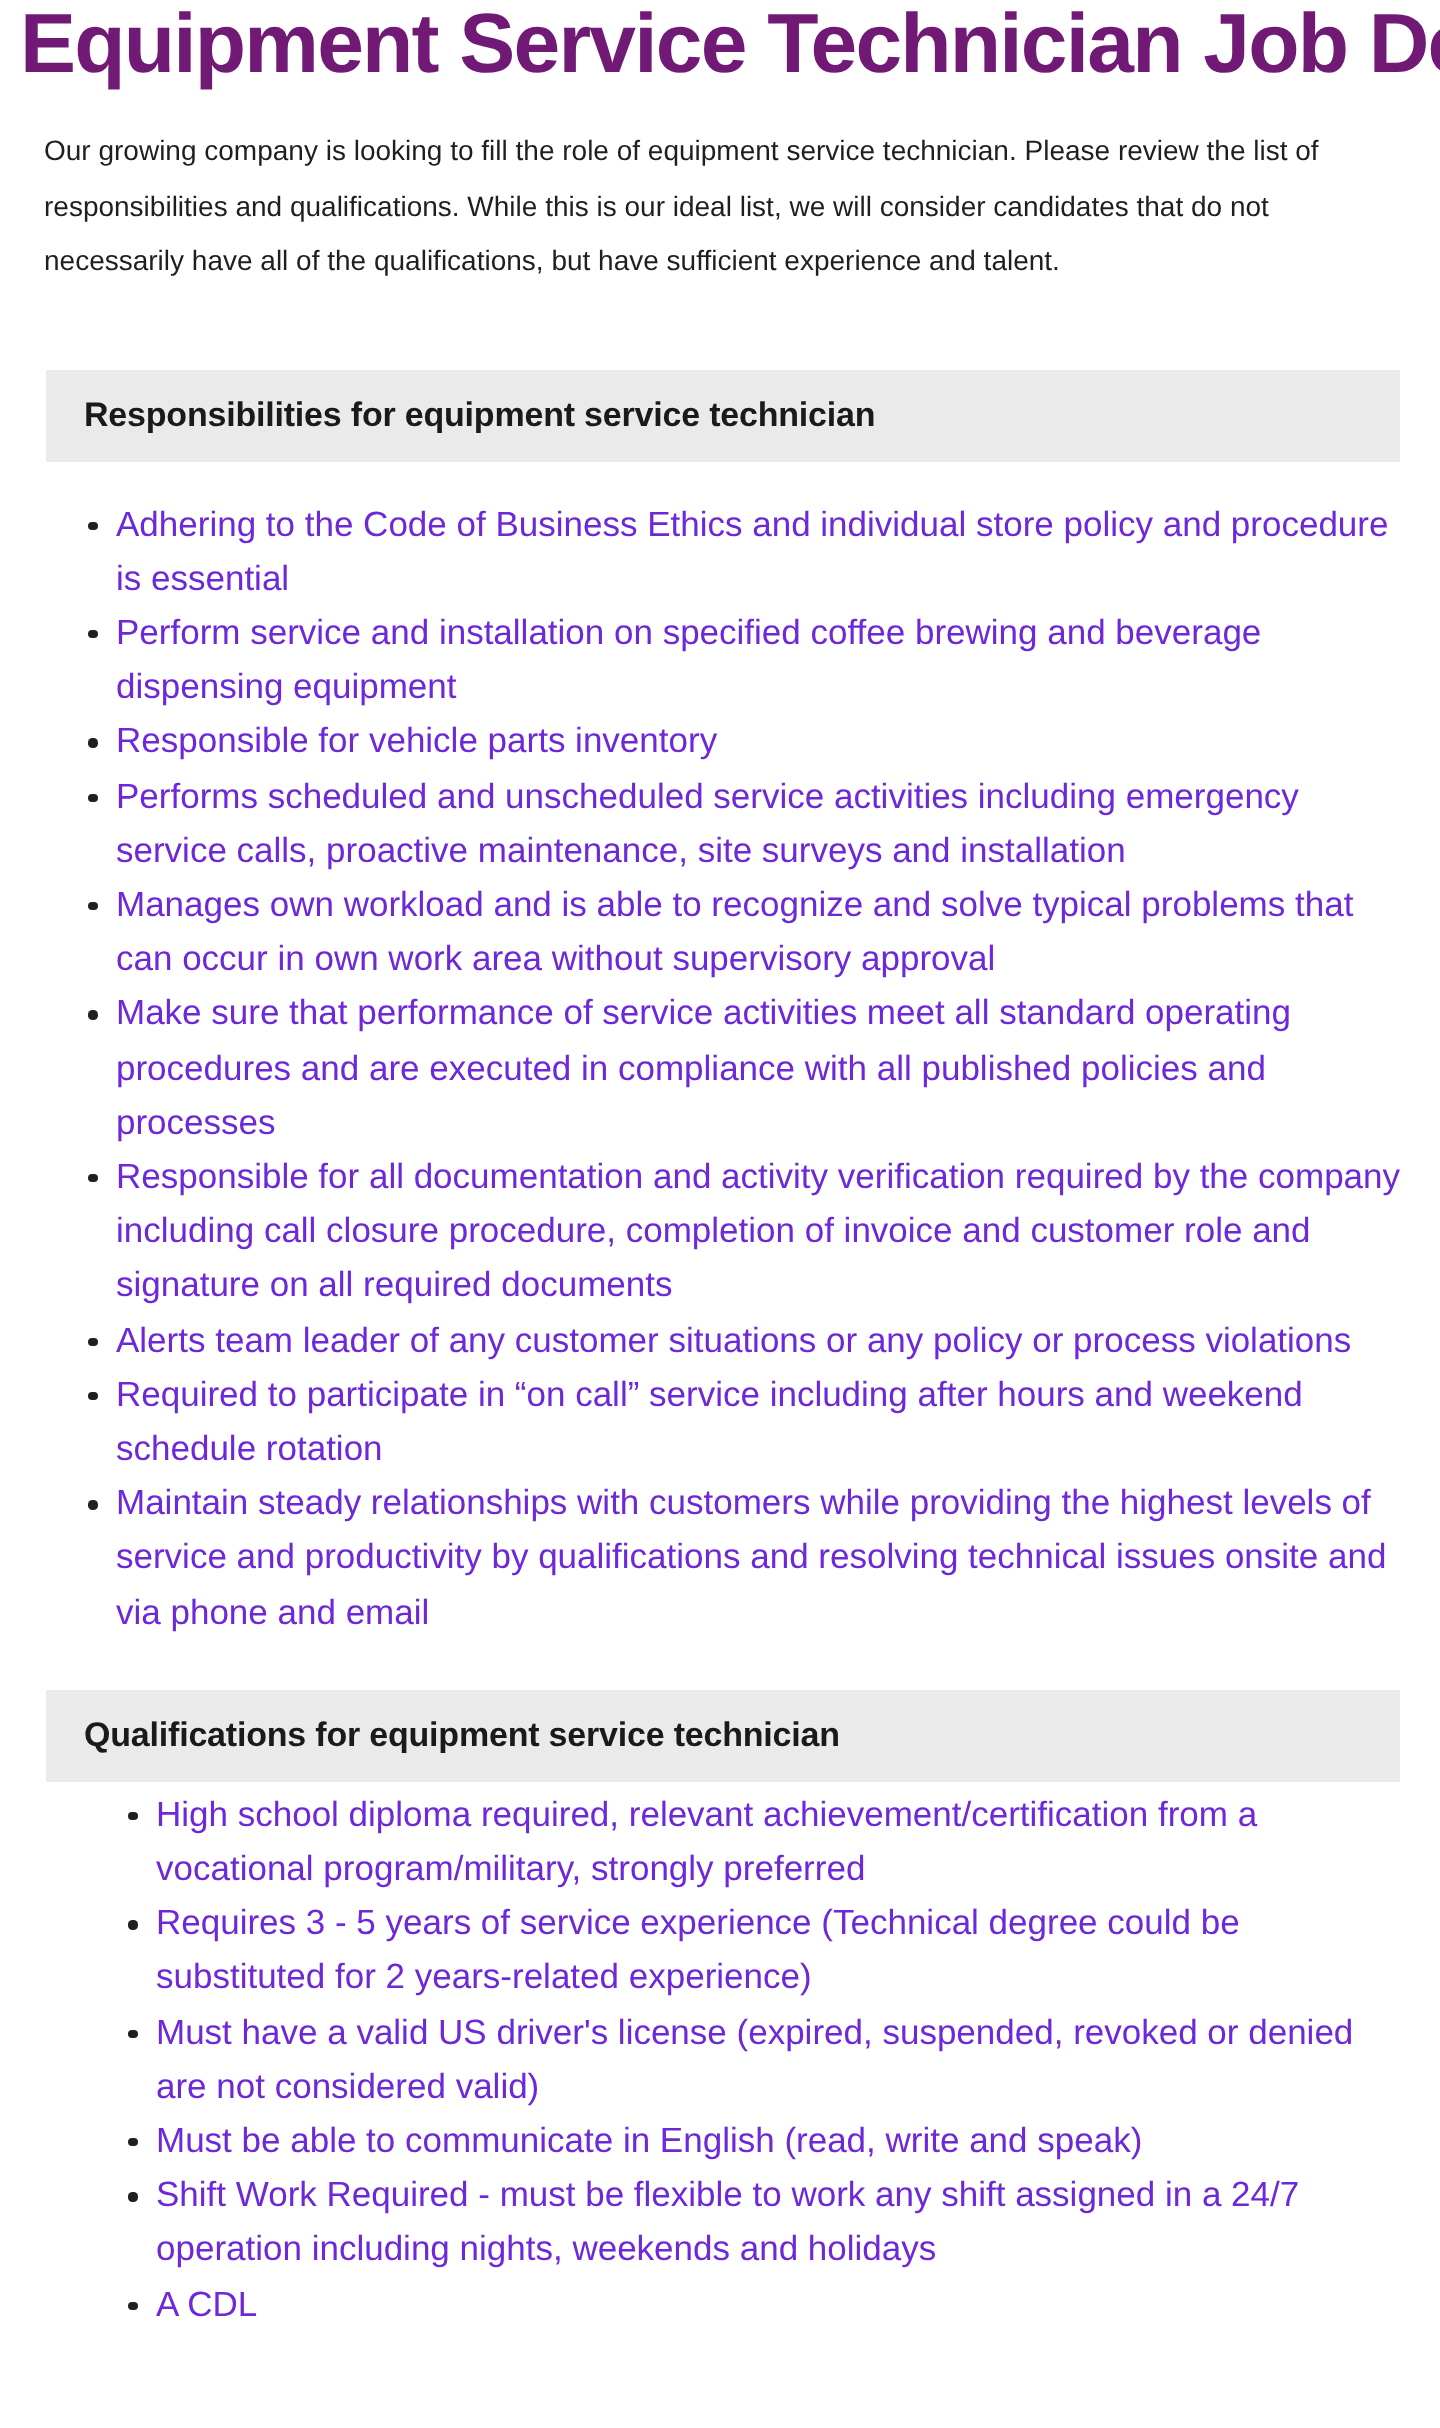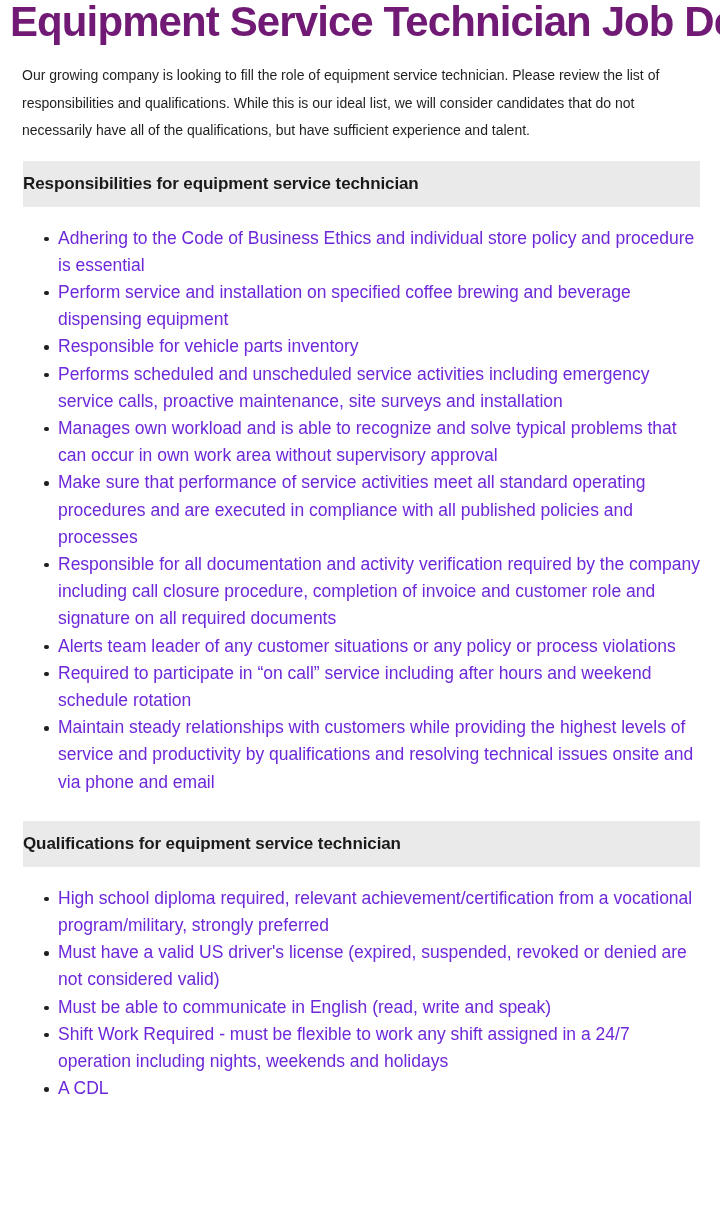--- a/index.html
+++ b/index.html
@@ -36,26 +36,27 @@
     font-size: 14px;
     line-height: 27.5px;
     color: #1f1f1f;
     max-width: 672px;
   }
   .section {
     margin: 0;
     padding: 0;
   }
   .section-header {
-    margin: 16px 20px 0 23px;
+    margin: 40px 20px 0 23px;
     background: #eaeaea;
     height: 46px;
     display: flex;
     align-items: center;
     box-sizing: border-box;
+    padding-left: 19px;
   }
   .section-header-text {
     font-size: 17px;
     font-weight: 700;
     color: #1a1a1a;
     letter-spacing: -0.1px;
   }
   ul.bullets {
     margin: 0;
     padding: 18px 18px 0 58px;
@@ -76,22 +77,23 @@
     top: 12px;
     width: 4.5px;
     height: 4.5px;
     border-radius: 50%;
     background: #1f1f1f;
   }
   .section-qualifications .section-header {
     margin-top: 25px;
   }
   .section-qualifications ul.bullets {
-    padding-top: 18px;
+    padding-top: 3px;
     padding-bottom: 26px;
+    margin-left: 20px;
   }
 </style>
 </head>
 <body>
 
 <div class="page">
 
   <h1 class="doc-title">Equipment Service Technician Job Description</h1>
 
   <p class="intro">Our growing company is looking to fill the role of equipment service technician. Please review the list of responsibilities and qualifications. While this is our ideal list, we will consider candidates that do not necessarily have all of the qualifications, but have sufficient experience and talent.</p>
@@ -113,20 +115,21 @@
       <li>Maintain steady relationships with customers while providing the highest levels of service and productivity by qualifications and resolving technical issues onsite and via phone and email</li>
     </ul>
   </section>
 
   <section class="section section-qualifications">
     <div class="section-header">
       <span class="section-header-text">Qualifications for equipment service technician</span>
     </div>
     <ul class="bullets">
       <li>High school diploma required, relevant achievement/certification from a vocational program/military, strongly preferred</li>
+      <li>Requires 3 - 5 years of service experience (Technical degree could be substituted for 2 years-related experience)</li>
       <li>Must have a valid US driver's license (expired, suspended, revoked or denied are not considered valid)</li>
       <li>Must be able to communicate in English (read, write and speak)</li>
       <li>Shift Work Required - must be flexible to work any shift assigned in a 24/7 operation including nights, weekends and holidays</li>
       <li>A CDL</li>
     </ul>
   </section>
 
 </div>
 
 </body></html>

